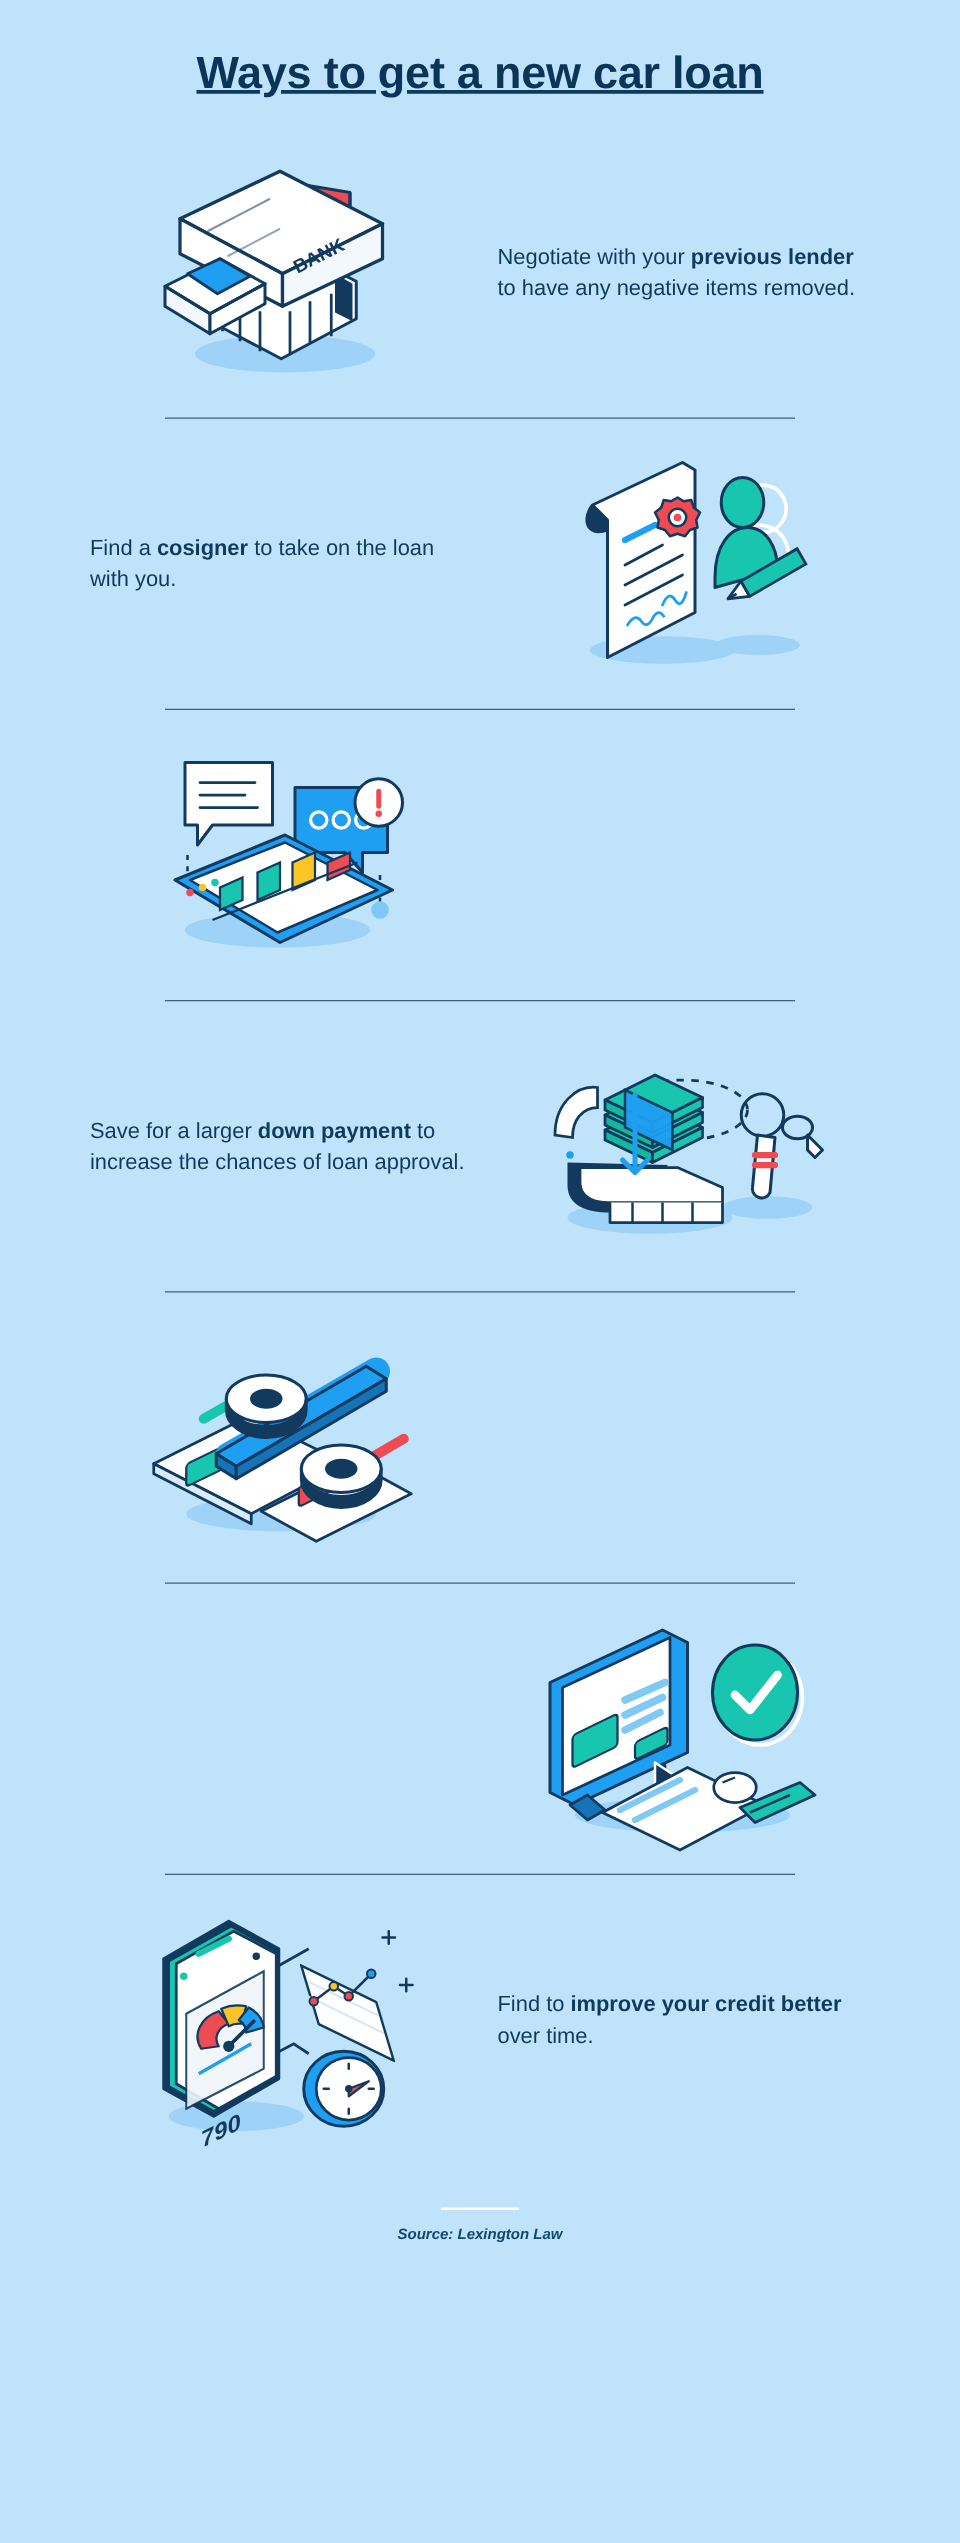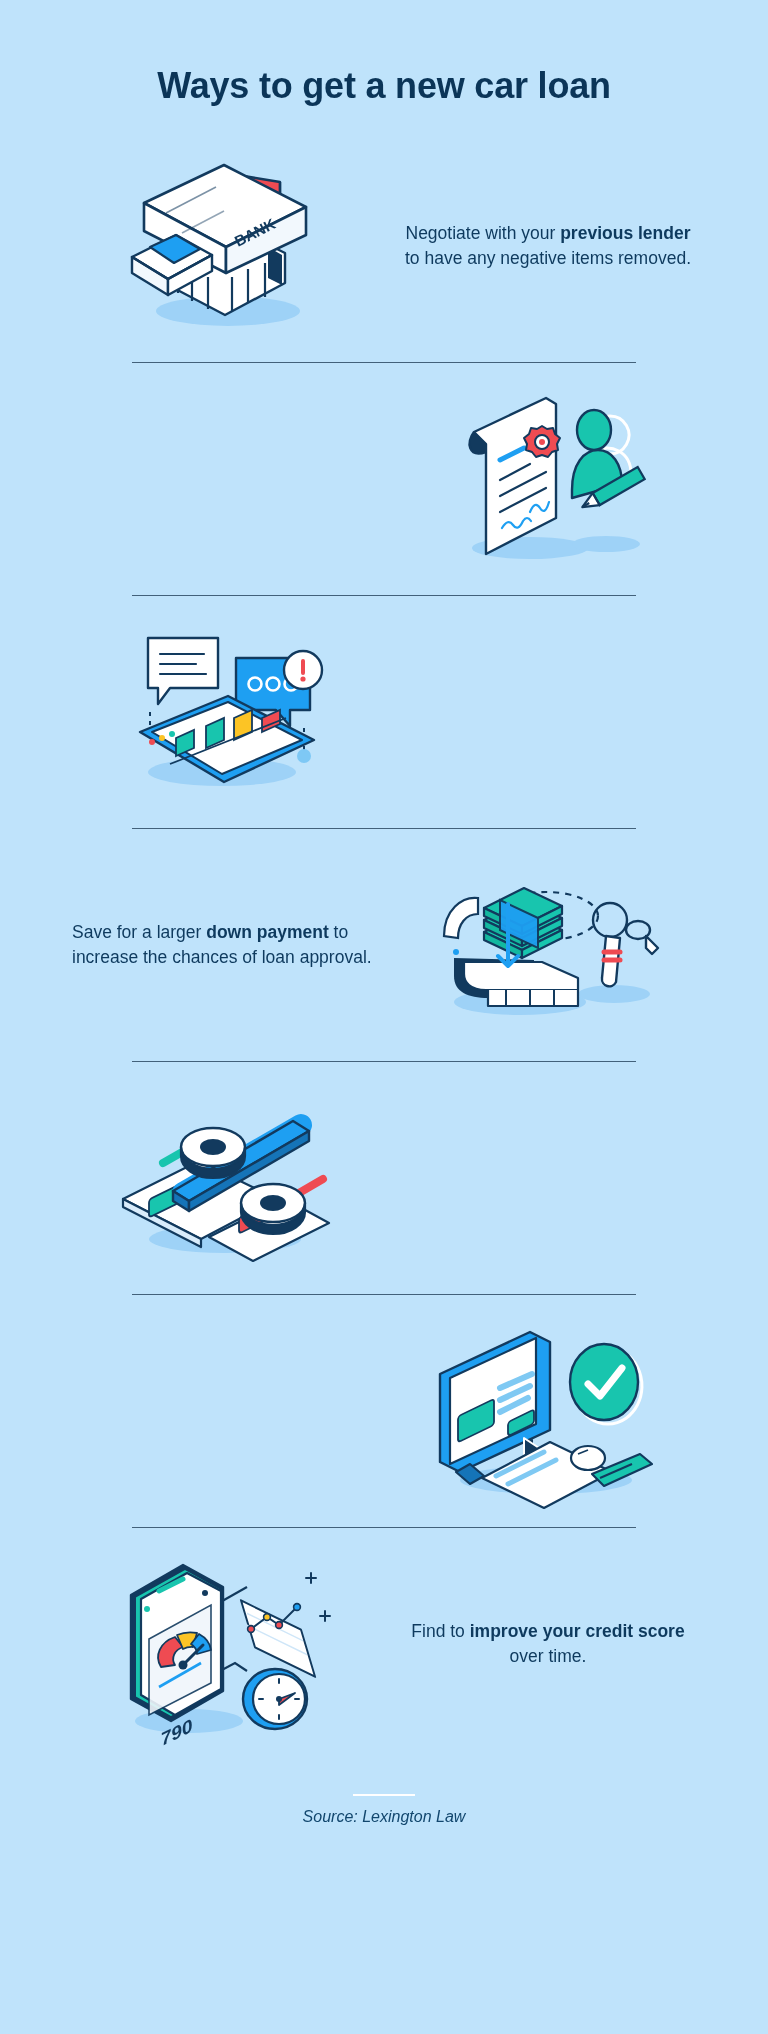--- a/index.html
+++ b/index.html
@@ -13,22 +13,23 @@
   .infographic {
     width: 768px;
     min-height: 2034px;
     background: #bfe3fb;
     padding: 0 0 30px 0;
     position: relative;
   }
 
   
   .title-wrap {
-    padding: 64px 88px 22px 88px;
+    padding: 36px 88px 22px 88px;
     text-align: center;
+    text-decoration: underline;
   }
   .title {
     font-size: 36px;
     line-height: 1.22;
     font-weight: 700;
     color: #0b3558;
     letter-spacing: -0.2px;
   }
 
   
@@ -55,21 +56,21 @@
     align-items: center;
   }
   .copy p {
     font-size: 17.5px;
     line-height: 1.42;
     font-weight: 400;
     color: #0e3a5e;
     max-width: 300px;
   }
   .copy p b { font-weight: 700; }
-  .row.text-right .copy { padding-left: 14px; text-align: center; }
+  .row.text-right .copy { padding-left: 14px; }
   .row.text-left  .copy { padding-left: 6px; }
 
   .divider {
     height: 1px;
     background: #2c4a63;
     margin: 0 66px;
     opacity: .85;
   }
 
   
@@ -77,23 +78,24 @@
     margin-top: 34px;
     text-align: center;
   }
   .footer-rule {
     width: 62px;
     height: 2px;
     background: #ffffff;
     margin: 0 auto 12px auto;
   }
   .source {
-    font-size: 16px;
+    font-size: 12px;
     font-style: italic;
     color: #12476e;
+    font-weight: bold;
   }
 
   svg { display: block; overflow: visible; }
 </style>
 </head>
 <body>
 
 <div class="infographic">
 
   <div class="title-wrap">
@@ -164,20 +166,25 @@
           <path d="M155 66 c18 -10 38 0 38 22 l-38 14 Z" fill="none" stroke="#ffffff" stroke-width="3"></path>
           <ellipse cx="156" cy="44" rx="17" ry="20" fill="#18c5ae" stroke="#123a5e" stroke-width="2.4"></ellipse>
           <path d="M134 104 c0 -26 12 -40 26 -40 s24 14 24 34 l-50 14 Z" fill="#18c5ae" stroke="#123a5e" stroke-width="2.4" stroke-linejoin="round"></path>
           <g transform="translate(146,112) rotate(-30)">
             <path d="M10 0 L62 0 L62 14 L10 14 Z" fill="#18c5ae" stroke="#123a5e" stroke-width="2.2"></path>
             <path d="M10 0 L-6 7 L10 14 Z" fill="#ffffff" stroke="#123a5e" stroke-width="2.2" stroke-linejoin="round"></path>
             <path d="M-6 7 L2 7" stroke="#123a5e" stroke-width="2.2"></path>
             <path d="M10 0 L10 14" stroke="#123a5e" stroke-width="1.6"></path>
           </g>
         </svg>
+      </div>
+      <div class="copy">
+        <p>
+          <span>Find a </span><b>cosigner</b><span> to take on the loan with you.</span>
+        </p>
       </div>
     </div>
 
     <div class="divider"></div>
 
     <div class="row text-right">
       <div class="art">
         <svg width="215" height="180" viewBox="0 0 215 180">
           <ellipse cx="104" cy="150" rx="74" ry="14" fill="#9ed2f7"></ellipse>
           <path d="M30 16 L100 16 L100 66 L52 66 L40 82 L40 66 L30 66 Z" fill="#ffffff" stroke="#123a5e" stroke-width="2.4" stroke-linejoin="round"></path>
@@ -361,21 +368,21 @@
             <ellipse cx="32" cy="30" rx="32" ry="30" fill="#1e9ff2" stroke="#123a5e" stroke-width="2.4"></ellipse>
             <ellipse cx="36" cy="30" rx="26" ry="25" fill="#ffffff" stroke="#123a5e" stroke-width="2.2"></ellipse>
             <path d="M36 30 L52 24 L36 36 Z" fill="#ef4b52" stroke="#123a5e" stroke-width="1.8" stroke-linejoin="round"></path>
             <circle cx="36" cy="30" r="3" fill="#123a5e"></circle>
             <path d="M36 10 L36 14 M56 30 L52 30 M36 50 L36 46 M16 30 L20 30" stroke="#123a5e" stroke-width="2" stroke-linecap="round"></path>
           </g>
         </svg>
       </div>
       <div class="copy">
         <p>
-          <span>Find to </span><b>improve your credit score</b><span> over time.</span>
+          <span>Find to </span><b>improve your credit better</b><span> over time.</span>
         </p>
       </div>
     </div>
 
   </div>
 
   <div class="footer">
     <div class="footer-rule"></div>
     <div class="source">Source: Lexington Law</div>
   </div>

